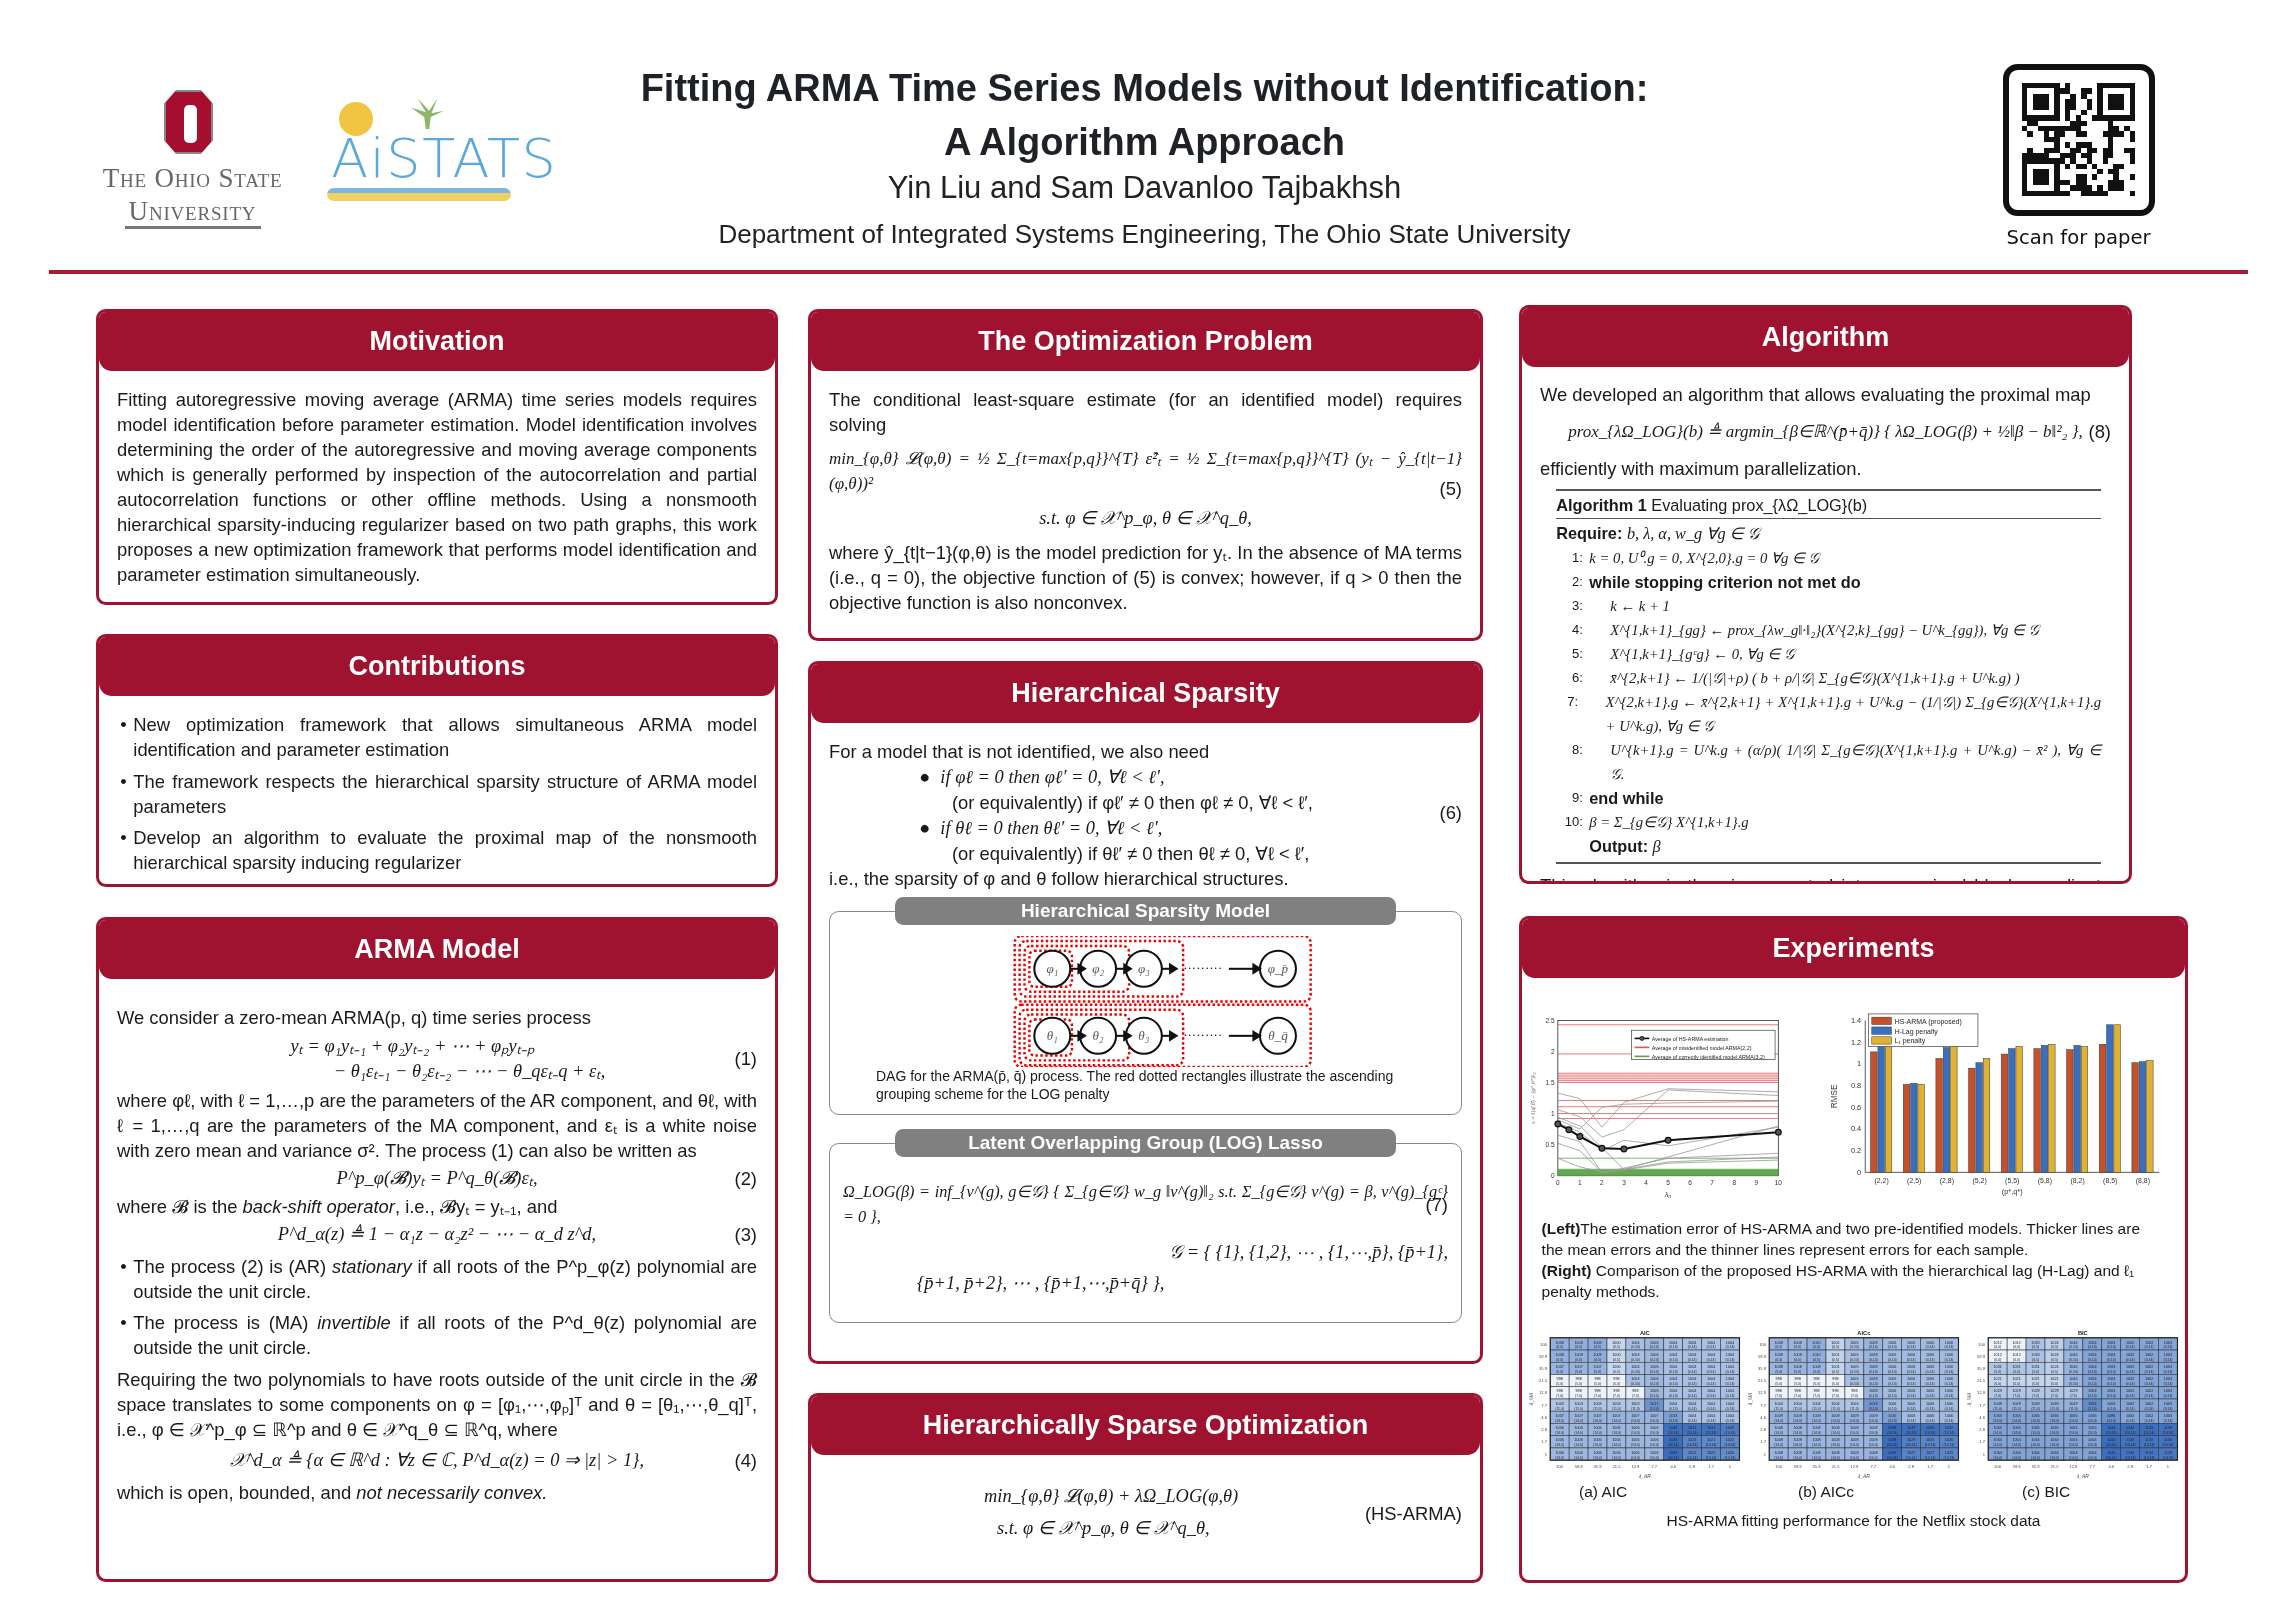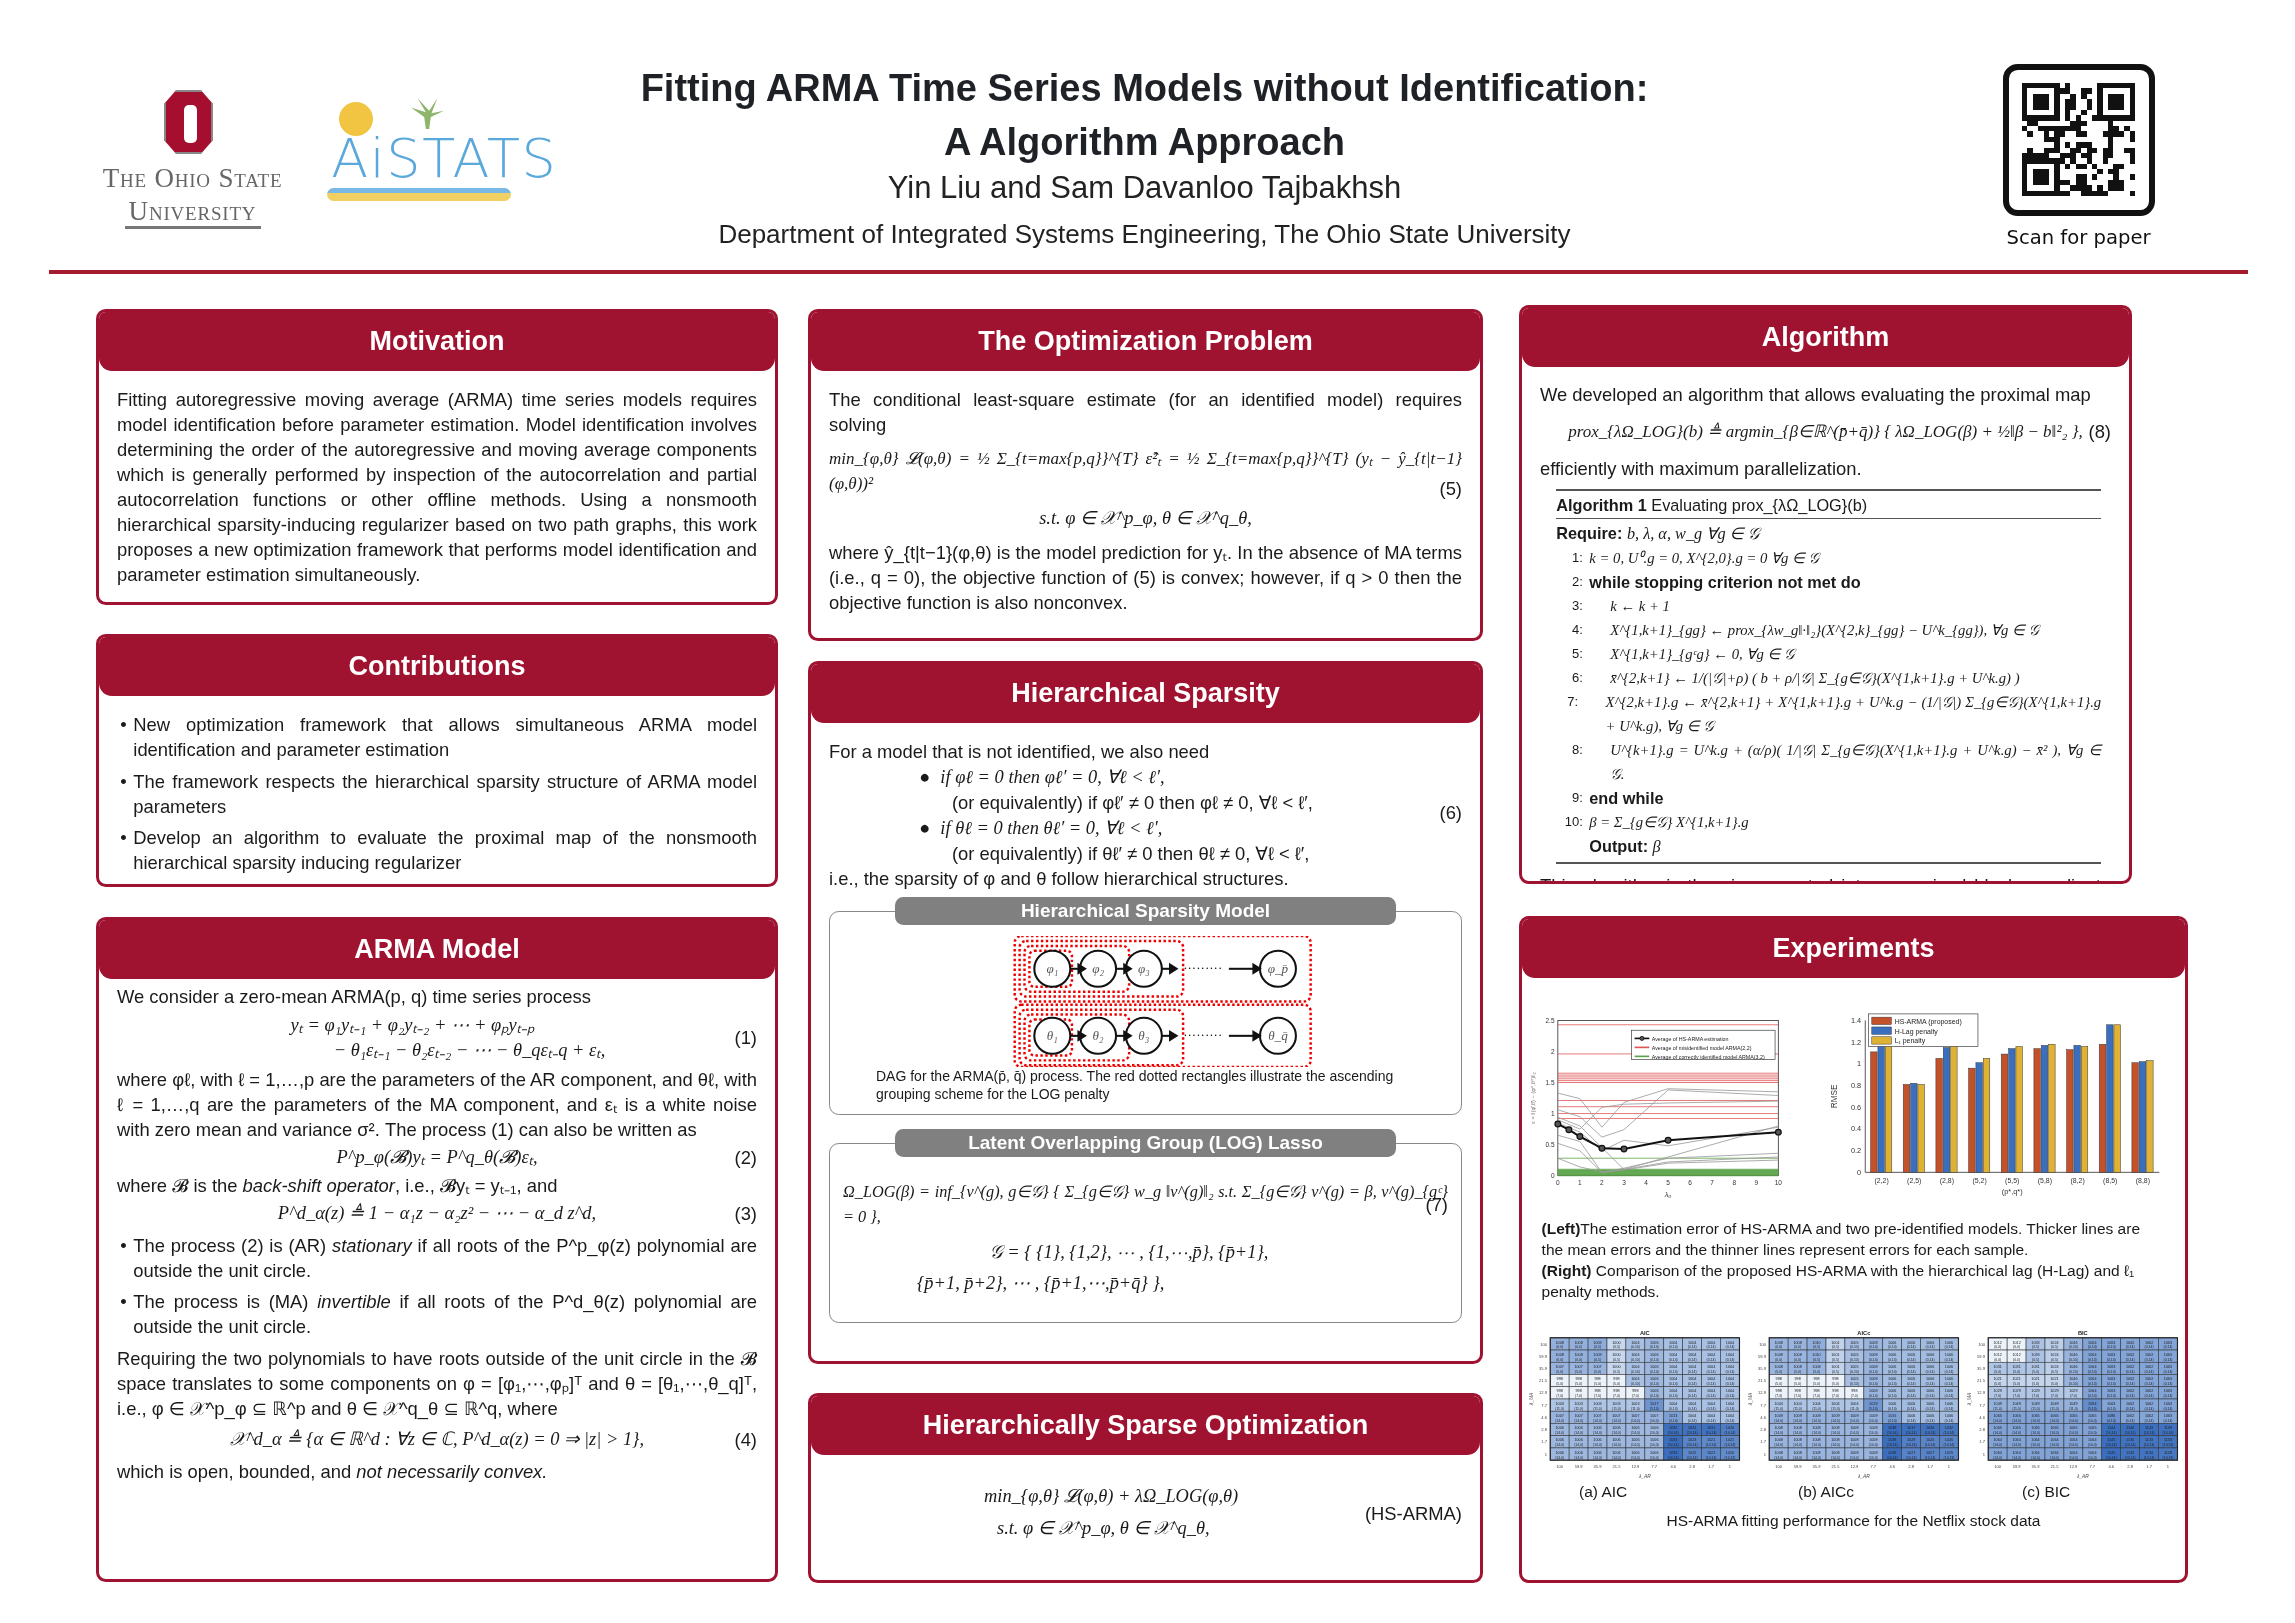--- a/index.html
+++ b/index.html
@@ -529,21 +529,21 @@
   <div class="panel-head">Contributions</div>
   <ul class="panel-body bullets" style="padding-top:16.3px">
     <li>New optimization framework that allows simultaneous ARMA model identification and parameter estimation</li>
     <li>The framework respects the hierarchical sparsity structure of ARMA model parameters</li>
     <li>Develop an algorithm to evaluate the proximal map of the nonsmooth hierarchical sparsity inducing regularizer</li>
   </ul>
 </div>
 
 <div class="panel" style="left:96px;top:917px;width:682px;height:665px">
   <div class="panel-head">ARMA Model</div>
-  <div class="panel-body" style="padding-top:5px">
+  <div class="panel-body" style="padding-top:26px">
     <div>We consider a zero-mean ARMA(p, q) time series process</div>
     <div class="eq" style="flex-direction:column;height:51px">
       <span class="math" style="margin-left:-49px">yₜ = φ₁yₜ₋₁ + φ₂yₜ₋₂ + ⋯ + φₚyₜ₋ₚ</span>
       <span class="math" style="margin-left:65px">− θ₁εₜ₋₁ − θ₂εₜ₋₂ − ⋯ − θ_qεₜ₋q + εₜ,</span>
       <span class="num">(1)</span>
     </div>
     <div>where φℓ, with ℓ = 1,…,p are the parameters of the AR component, and θℓ, with ℓ = 1,…,q are the parameters of the MA component, and εₜ is a white noise with zero mean and variance σ². The process (1) can also be written as</div>
     <div class="eq">
         <span class="math">P^p_φ(𝓑)yₜ = P^q_θ(𝓑)εₜ,</span>
         <span class="num">(2)</span>
@@ -648,21 +648,21 @@
       </svg>
       <div class="caption" style="padding:0 33px;text-align:left;font-size:14px;line-height:18px">DAG for the ARMA(p̄, q̄) process. The red dotted rectangles illustrate the ascending grouping scheme for the LOG penalty</div>
     </div>
 
     <div class="subbox" style="height:180px;margin-top:28px">
       <div class="subbox-head">Latent Overlapping Group (LOG) Lasso</div>
       <div class="eq" style="height:65px;justify-content:flex-start">
         <span class="math" style="font-size:16.3px">Ω_LOG(β) = inf_{ν^(g), g∈𝒢} { Σ_{g∈𝒢} w_g ‖ν^(g)‖₂  s.t. Σ_{g∈𝒢} ν^(g) = β, ν^(g)_{gᶜ} = 0 },</span>
         <span class="num">(7)</span>
       </div>
-      <div class="math" style="text-align:center;margin-left:-33px">𝒢 = { {1}, {1,2}, ⋯ , {1,⋯,p̄}, {p̄+1},</div>
+      <div class="math" style="text-align:right;margin-left:-33px">𝒢 = { {1}, {1,2}, ⋯ , {1,⋯,p̄}, {p̄+1},</div>
       <div class="math" style="margin-left:74px;margin-top:6.5px">{p̄+1, p̄+2}, ⋯ , {p̄+1,⋯,p̄+q̄} },</div>
     </div>
   </div>
 </div>
 
 <div class="panel" style="left:808px;top:1393px;width:675px;height:190px">
   <div class="panel-head">Hierarchically Sparse Optimization</div>
   <div class="panel-body" style="padding-top:29px;position:relative">
     <div class="math" style="padding-left:155px">min_{φ,θ}   𝓛(φ,θ) + λΩ_LOG(φ,θ)</div>
     <div class="math" style="padding-left:168px;margin-top:6.5px">s.t.   φ ∈ 𝒳^p_φ,   θ ∈ 𝒳^q_θ,</div>

